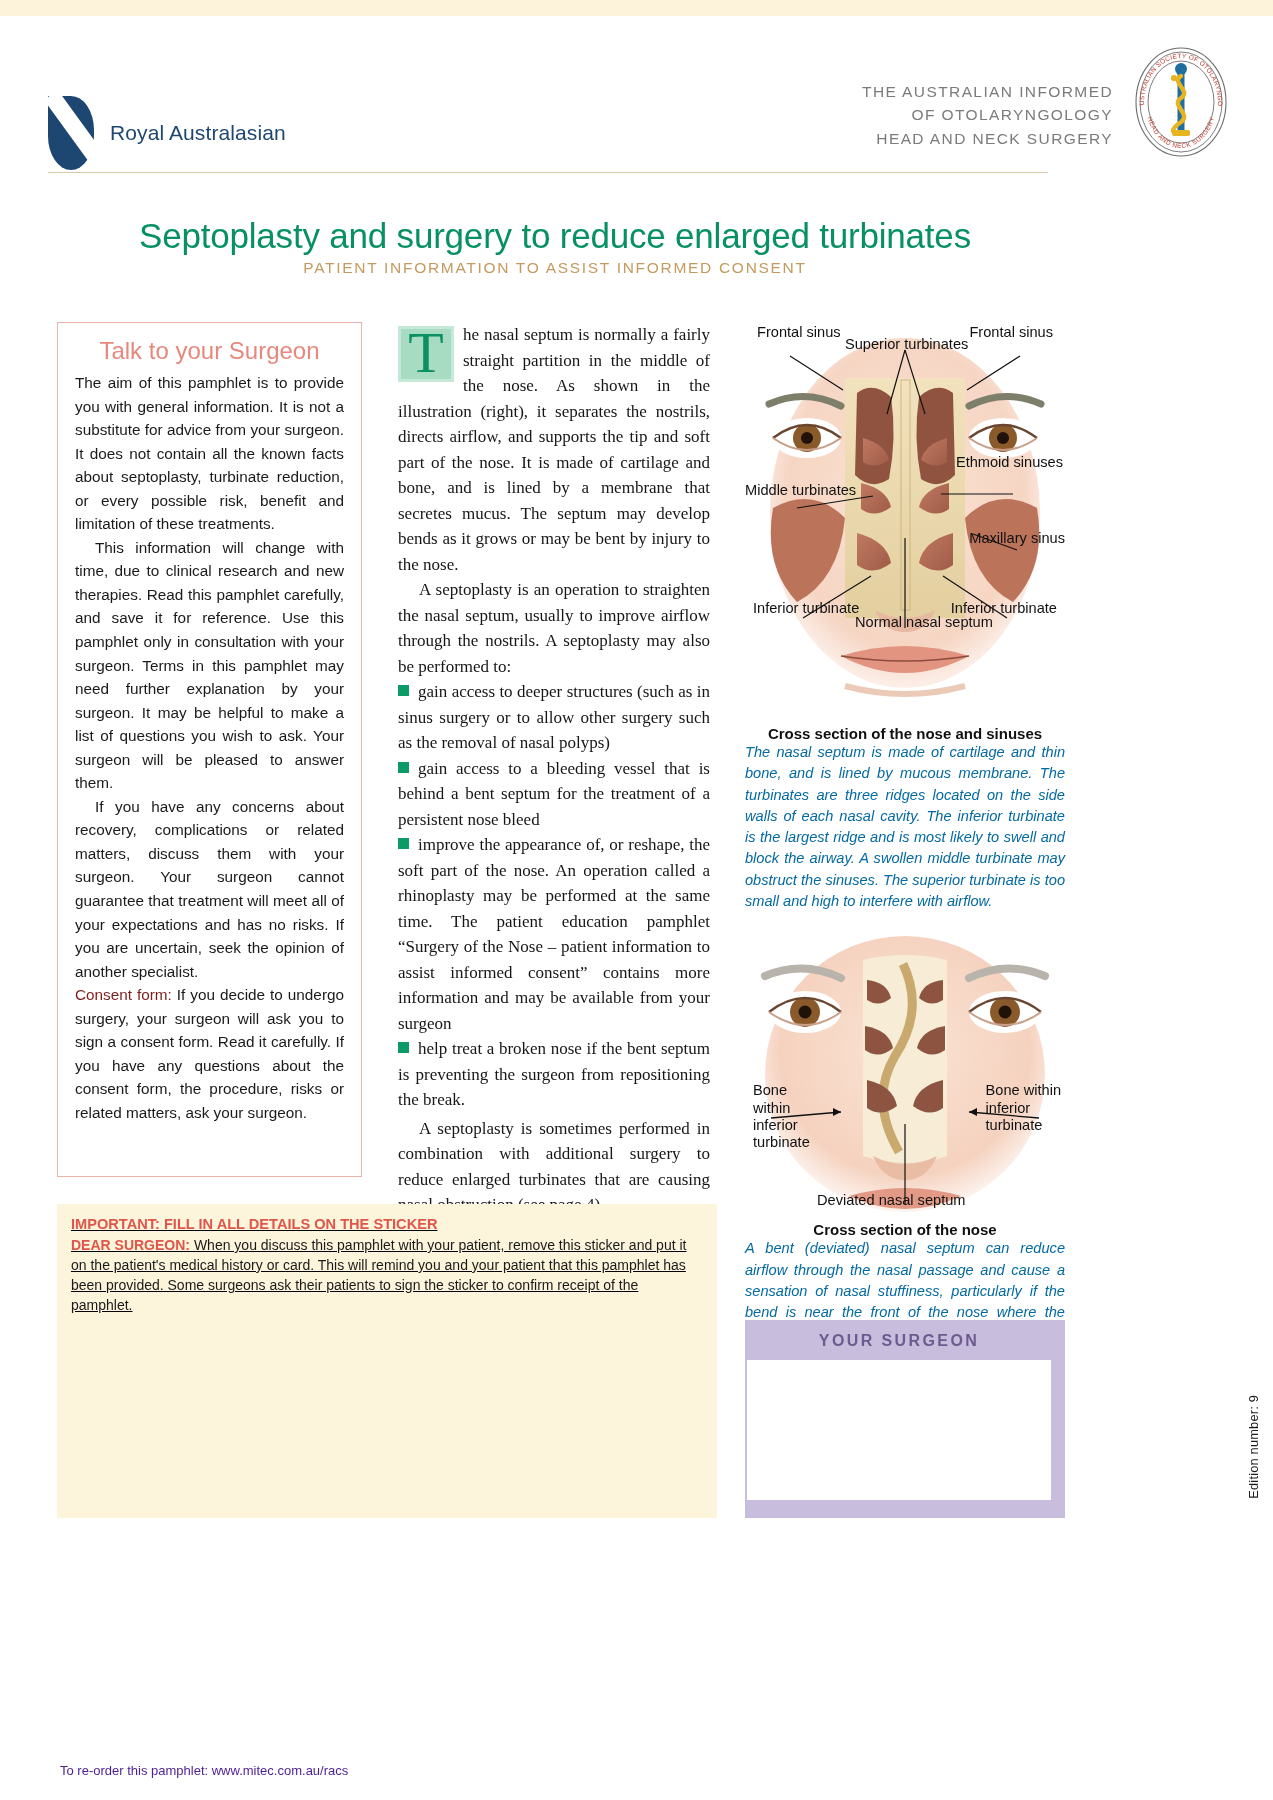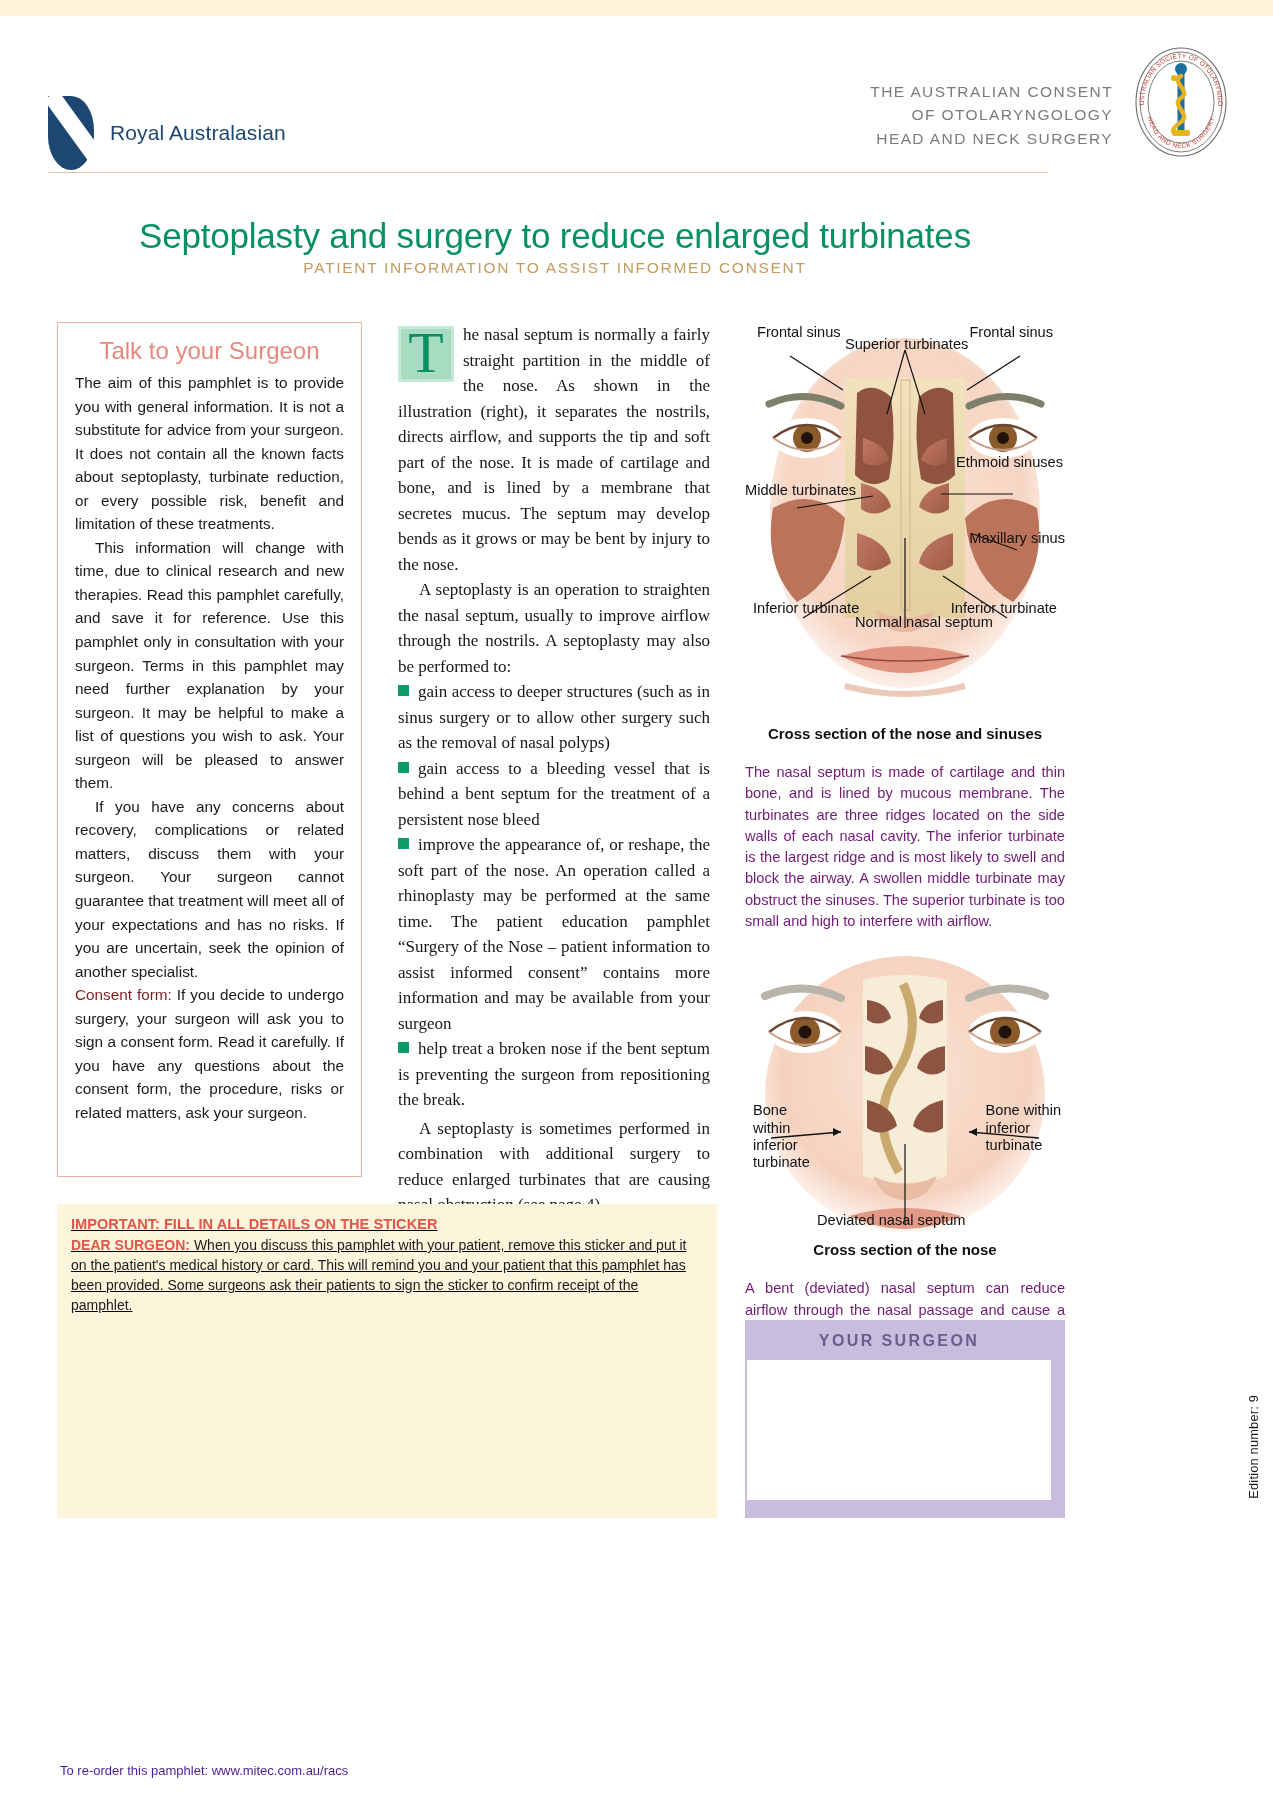--- a/index.html
+++ b/index.html
@@ -185,23 +185,24 @@
   .fig-caption {
     font-size: 15px;
     font-weight: bold;
     color: #111;
     text-align: center;
     margin-top: 7px;
   }
   .fig-body {
     font-size: 14.6px;
     line-height: 1.46;
-    color: #701a75;
+    color: #0369a1;
     text-align: justify;
-    margin-top: 20px;
+    margin-top: 0;
+    font-style: italic;
   }
   .anat-label {
     position: absolute;
     font-size: 14.6px;
     line-height: 1.18;
     color: #111;
   }
   
   .sticker {
     position: absolute;
@@ -279,21 +280,21 @@
       <div class="racs-shield">
         <div class="sh"></div>
         <div class="slash"></div>
       </div>
       <div class="racs-text">
         <div class="line1">Royal Australasian</div>
       </div>
     </div>
 
     <div class="society-text">
-      <div>THE AUSTRALIAN CONSENT</div>
+      <div>THE AUSTRALIAN INFORMED</div>
       <div>OF OTOLARYNGOLOGY</div>
       <div>HEAD AND NECK SURGERY</div>
     </div>
 
     <div class="seal">
       <svg width="94" height="112" viewBox="0 0 94 112">
         <ellipse cx="47" cy="56" rx="45" ry="54" fill="#ffffff" stroke="#6d6d6d" stroke-width="1.1"></ellipse>
         <ellipse cx="47" cy="56" rx="41" ry="50" fill="none" stroke="#6d6d6d" stroke-width="0.9"></ellipse>
         <ellipse cx="47" cy="56" rx="33" ry="41" fill="none" stroke="#6d6d6d" stroke-width="0.9"></ellipse>
         <defs>

